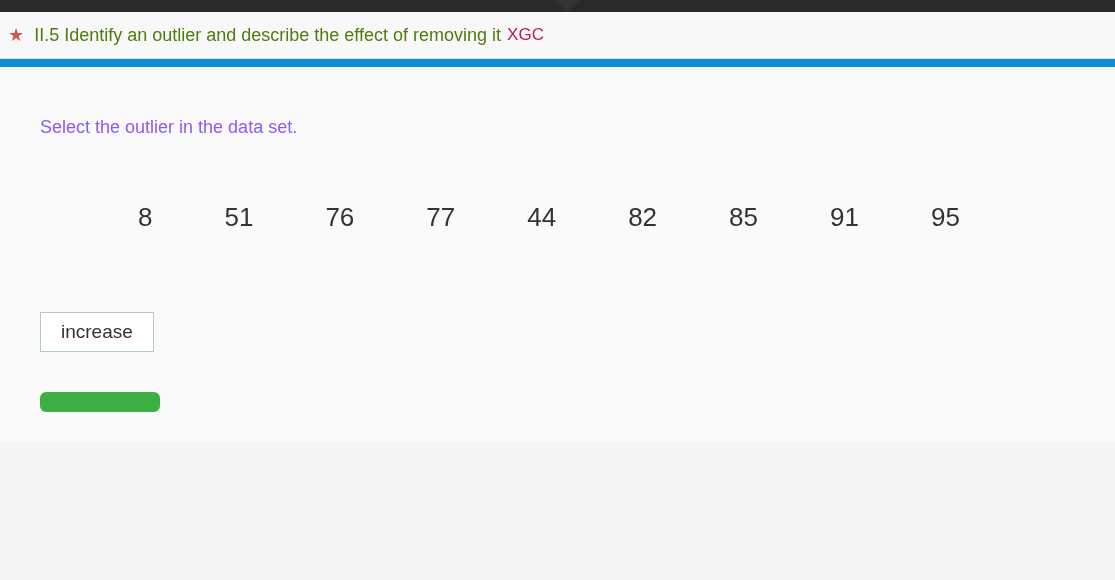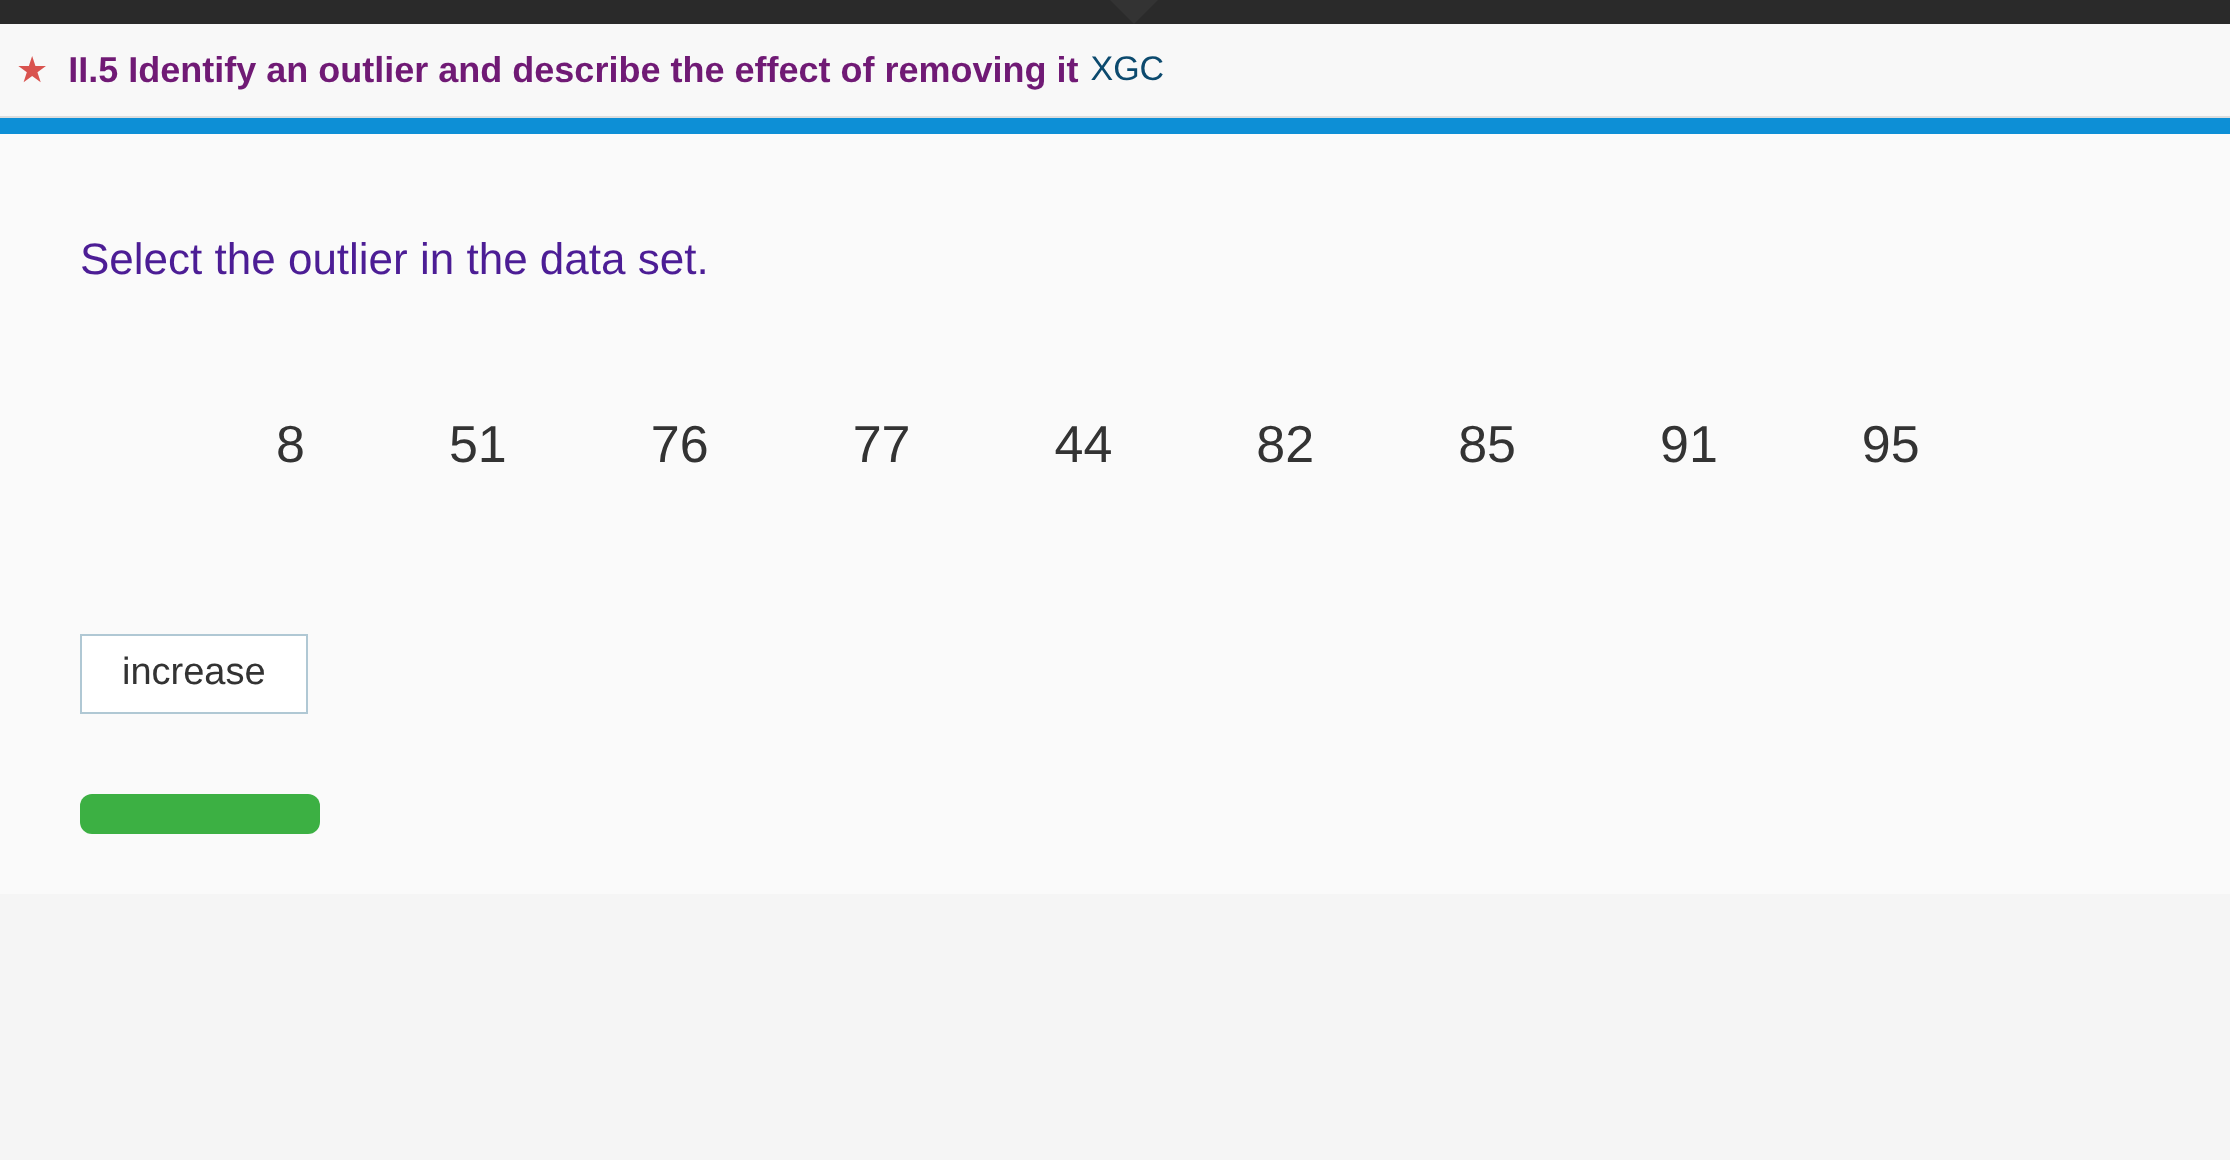--- a/index.html
+++ b/index.html
@@ -35,40 +35,40 @@
       display: flex;
       align-items: center;
       border-bottom: 1px solid #ddd;
     }
     .star-icon {
       color: #d9534f;
       font-size: 18px;
       margin-right: 10px;
     }
     .skill-title {
-      color: #701a75;
+      color: #4d7c0f;
       font-size: 18px;
-      font-weight: 700;
+      font-weight: 400;
     }
     .skill-code {
-      color: #0c4a6e;
+      color: #be185d;
       font-size: 17px;
       margin-left: 6px;
     }
     .blue-bar {
       background: #0d8fd6;
       height: 8px;
     }
     .content {
       background: #fafafa;
       padding: 50px 40px 30px 40px;
     }
     .prompt {
-      color: #4c1d95;
-      font-size: 22px;
+      color: #8b5cf6;
+      font-size: 18px;
       margin-bottom: 60px;
     }
     .data-row {
       display: flex;
       gap: 56px;
       padding-left: 90px;
       margin-bottom: 75px;
     }
     .data-value {
       color: #333;

